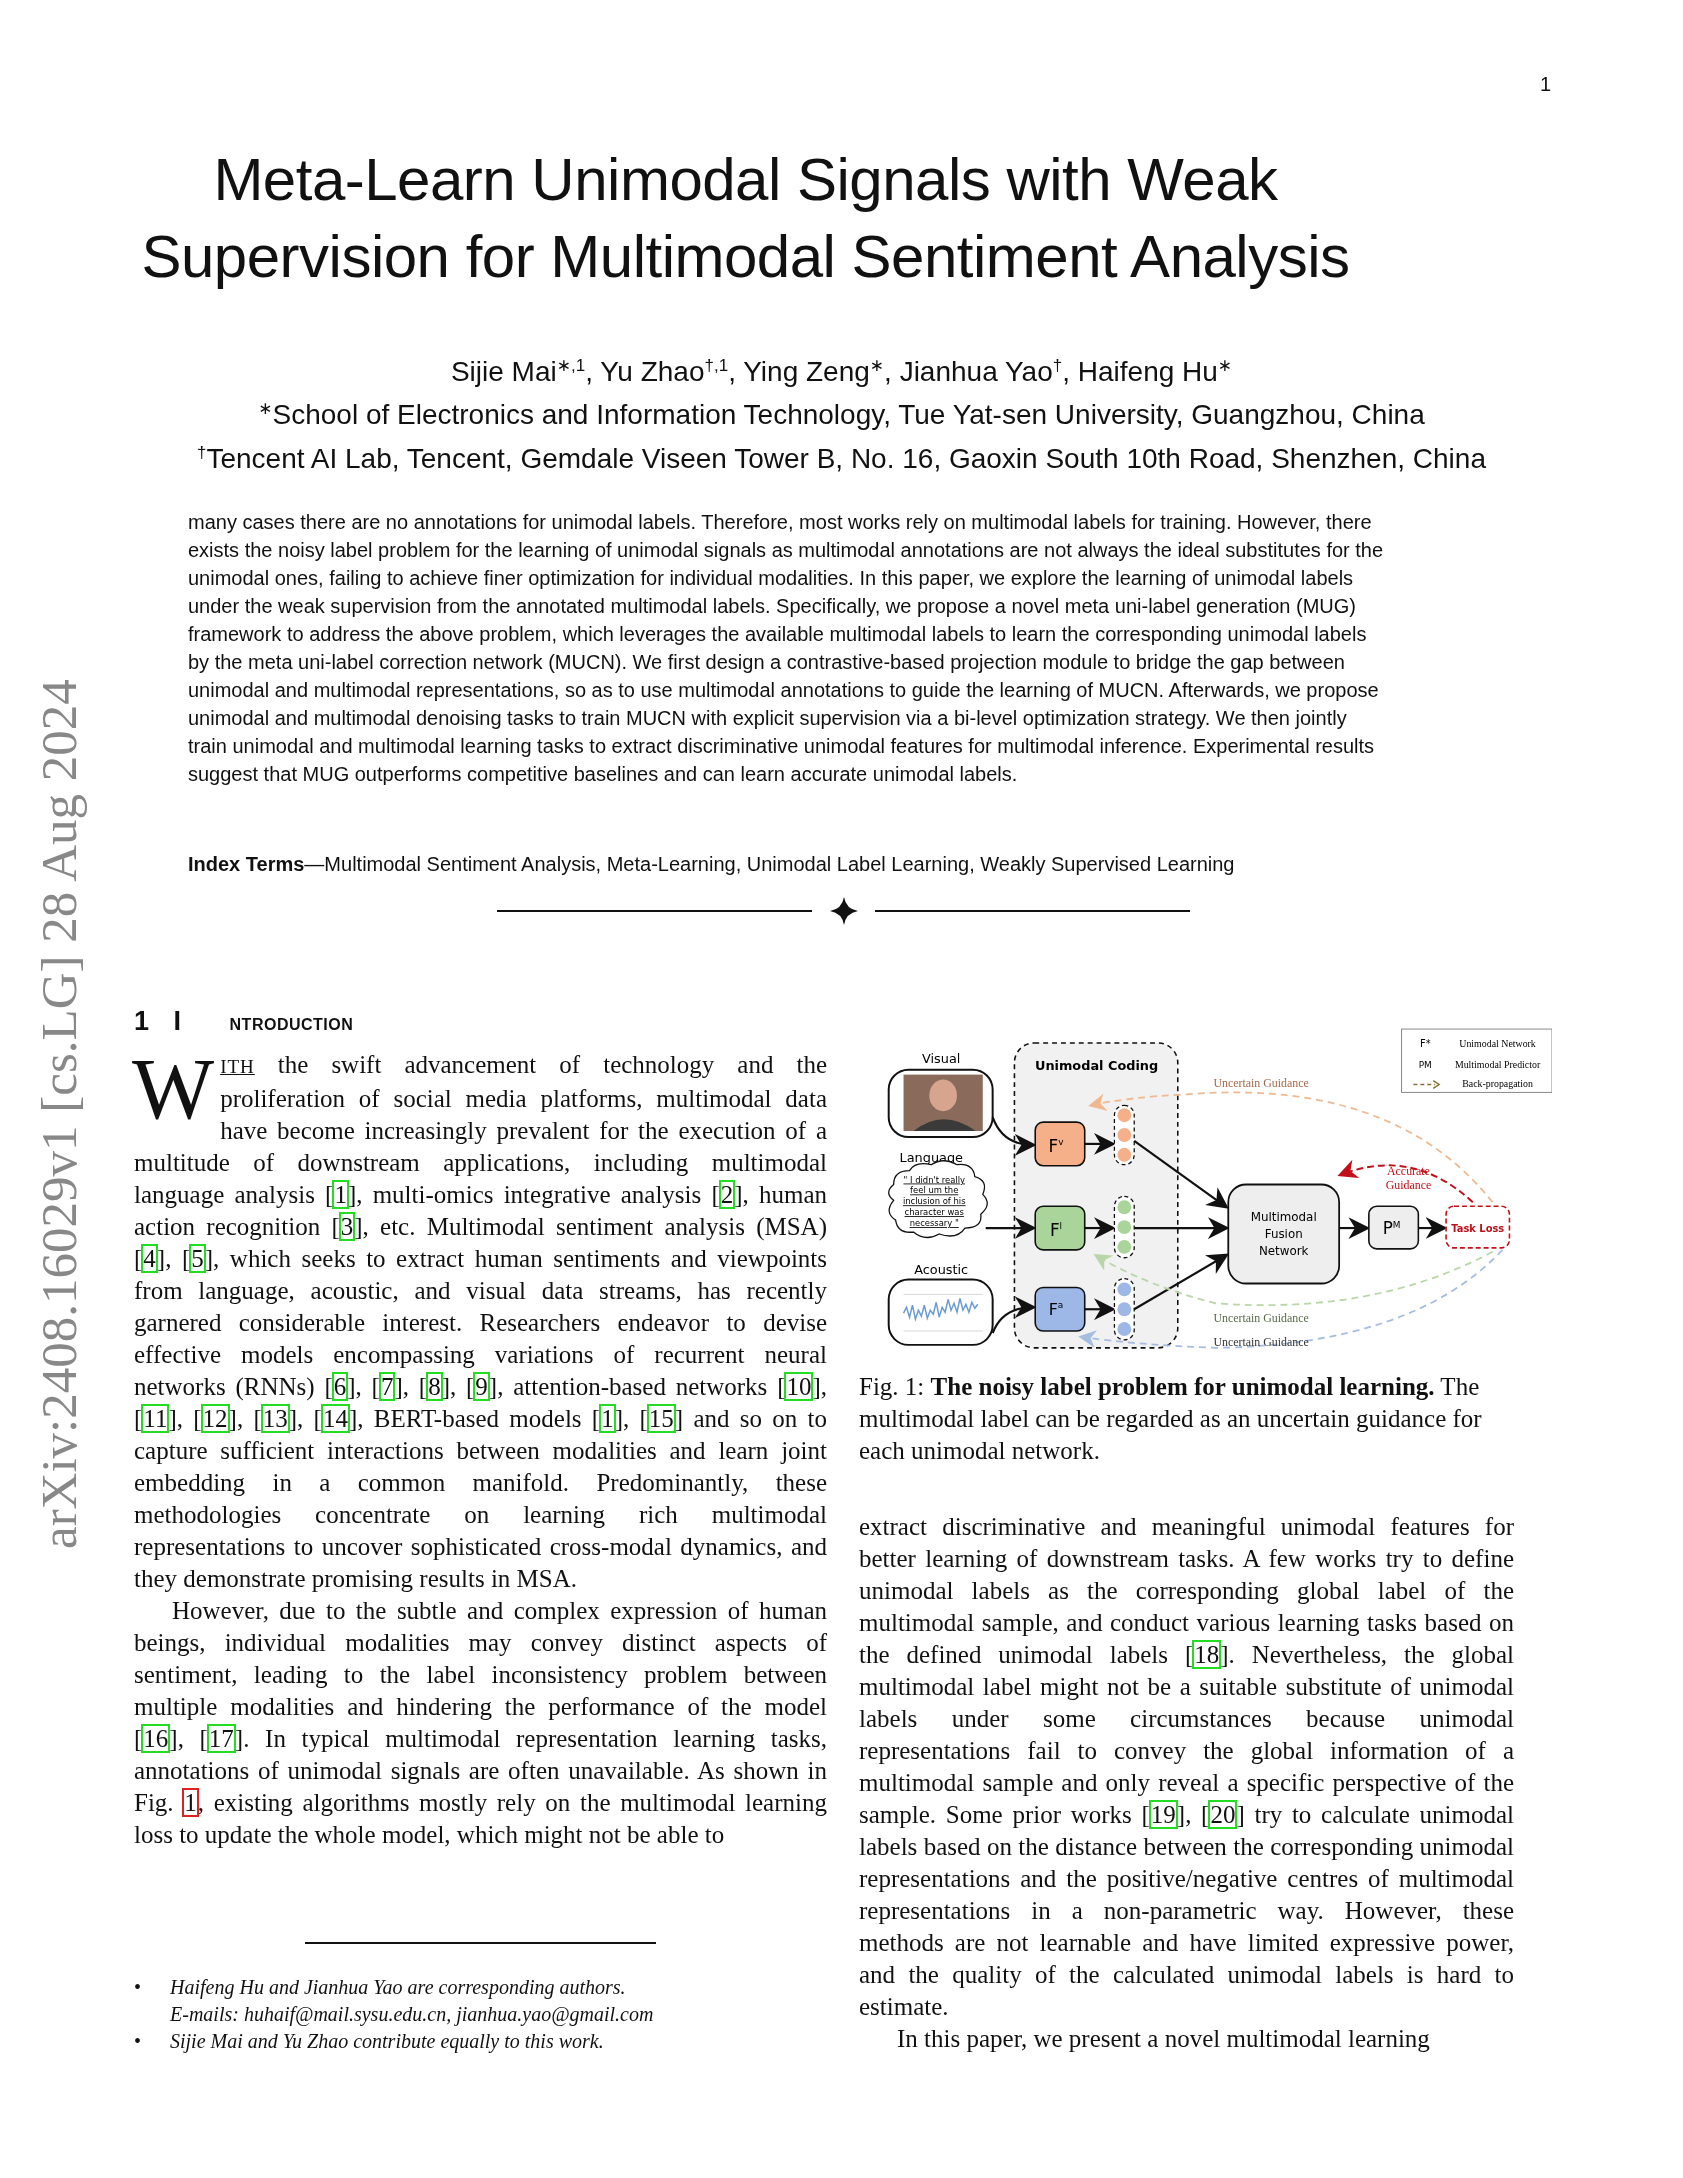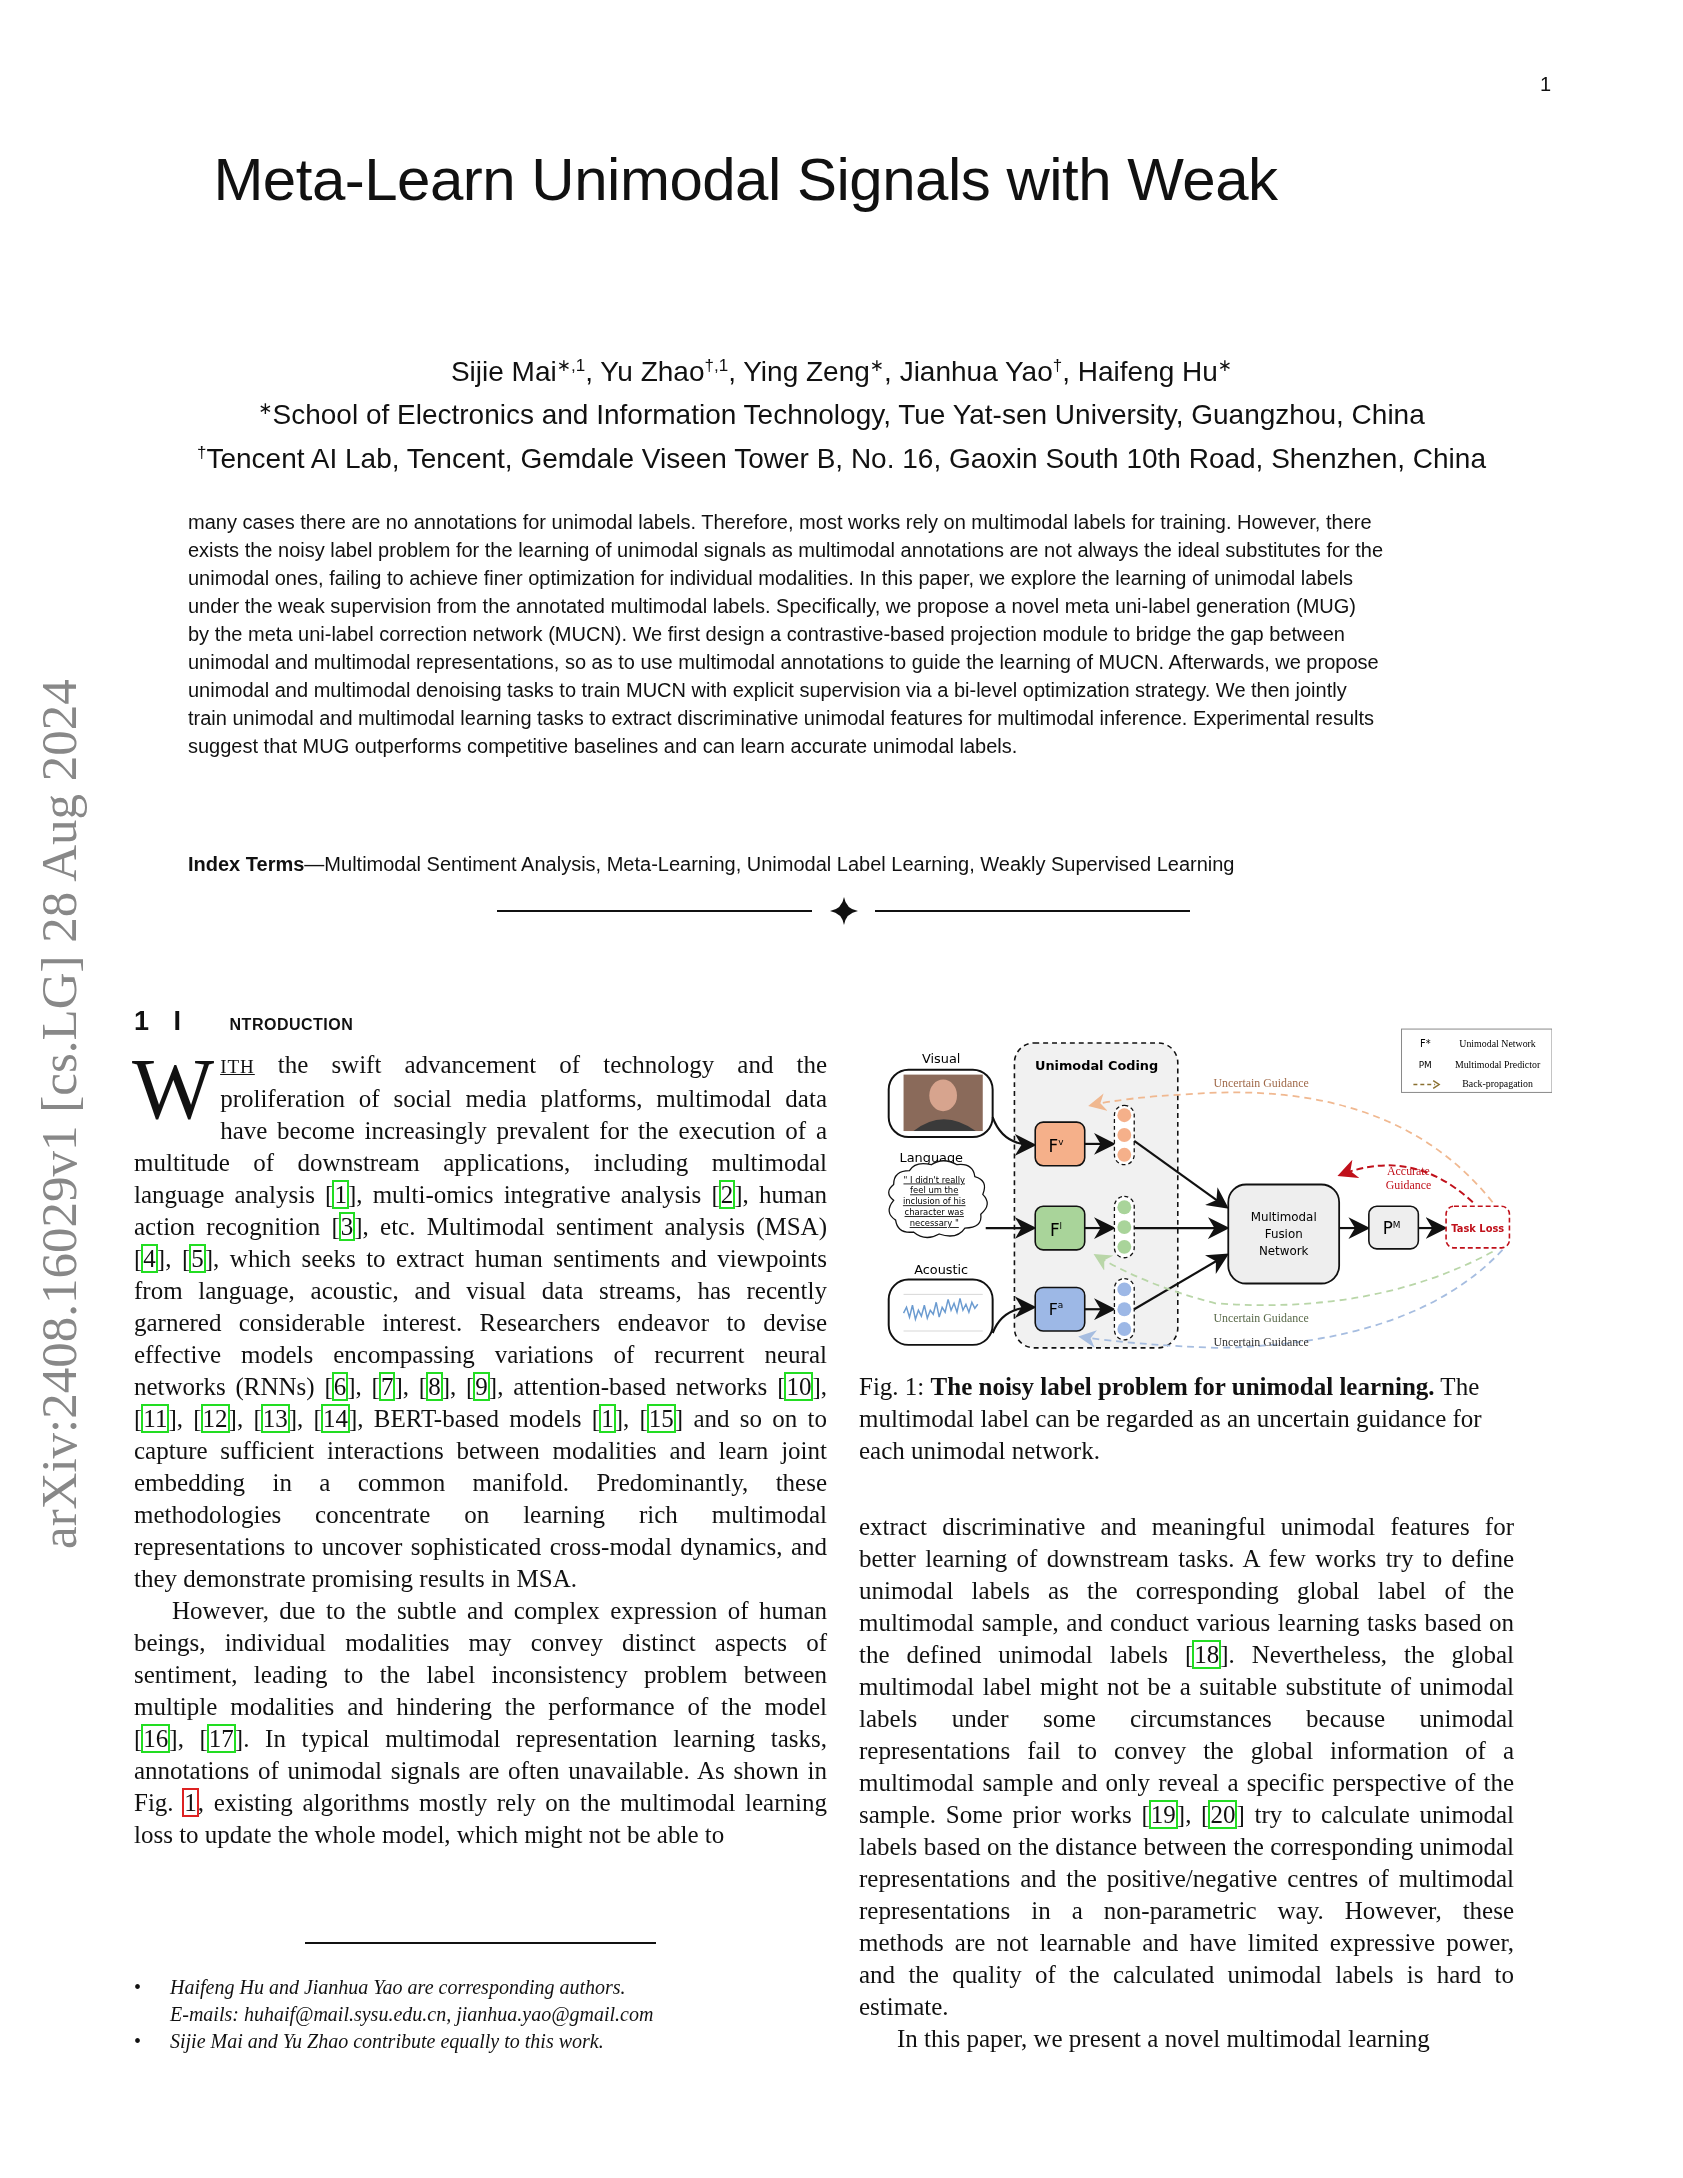--- a/index.html
+++ b/index.html
@@ -38,39 +38,41 @@
 </style>
 </head>
 <body>
 
 <div id="page-num" class="abs sans">1</div>
 
 <div id="arxiv" class="abs serif">arXiv:2408.16029v1  [cs.LG]  28 Aug 2024</div>
 
 <h1 id="title" class="abs sans" style="margin:0;">
   <div>Meta-Learn Unimodal Signals with Weak</div>
+  <div>Supervision for Multimodal Sentiment Analysis</div>
 </h1>
 
 <div id="authors" class="abs sans">
   <div>
     <span><span>Sijie Mai</span><sup>∗,1</sup></span>,
     <span><span>Yu Zhao</span><sup>†,1</sup></span>,
     <span><span>Ying Zeng</span><sup>∗</sup></span>,
     <span><span>Jianhua Yao</span><sup>†</sup></span>,
     <span><span>Haifeng Hu</span><sup>∗</sup></span>
   </div>
   <div><sup>∗</sup><span>School of Electronics and Information Technology, Tue Yat-sen University, Guangzhou, China</span></div>
   <div><sup>†</sup><span>Tencent AI Lab, Tencent, Gemdale Viseen Tower B, No. 16, Gaoxin South 10th Road, Shenzhen, China</span></div>
 </div>
 
 <div id="abstract" class="abs sans">
   <div>many cases there are no annotations for unimodal labels. Therefore, most works rely on multimodal labels for training. However, there</div>
   <div>exists the noisy label problem for the learning of unimodal signals as multimodal annotations are not always the ideal substitutes for the</div>
   <div>unimodal ones, failing to achieve finer optimization for individual modalities. In this paper, we explore the learning of unimodal labels</div>
   <div>under the weak supervision from the annotated multimodal labels. Specifically, we propose a novel meta uni-label generation (MUG)</div>
+  <div>framework to address the above problem, which leverages the available multimodal labels to learn the corresponding unimodal labels</div>
   <div>by the meta uni-label correction network (MUCN). We first design a contrastive-based projection module to bridge the gap between</div>
   <div>unimodal and multimodal representations, so as to use multimodal annotations to guide the learning of MUCN. Afterwards, we propose</div>
   <div>unimodal and multimodal denoising tasks to train MUCN with explicit supervision via a bi-level optimization strategy. We then jointly</div>
   <div>train unimodal and multimodal learning tasks to extract discriminative unimodal features for multimodal inference. Experimental results</div>
   <div>suggest that MUG outperforms competitive baselines and can learn accurate unimodal labels.</div>
 </div>
 
 <div id="index-terms" class="abs sans">
   <b>Index Terms</b><span>—Multimodal Sentiment Analysis, Meta-Learning, Unimodal Label Learning, Weakly Supervised Learning</span>
 </div>

